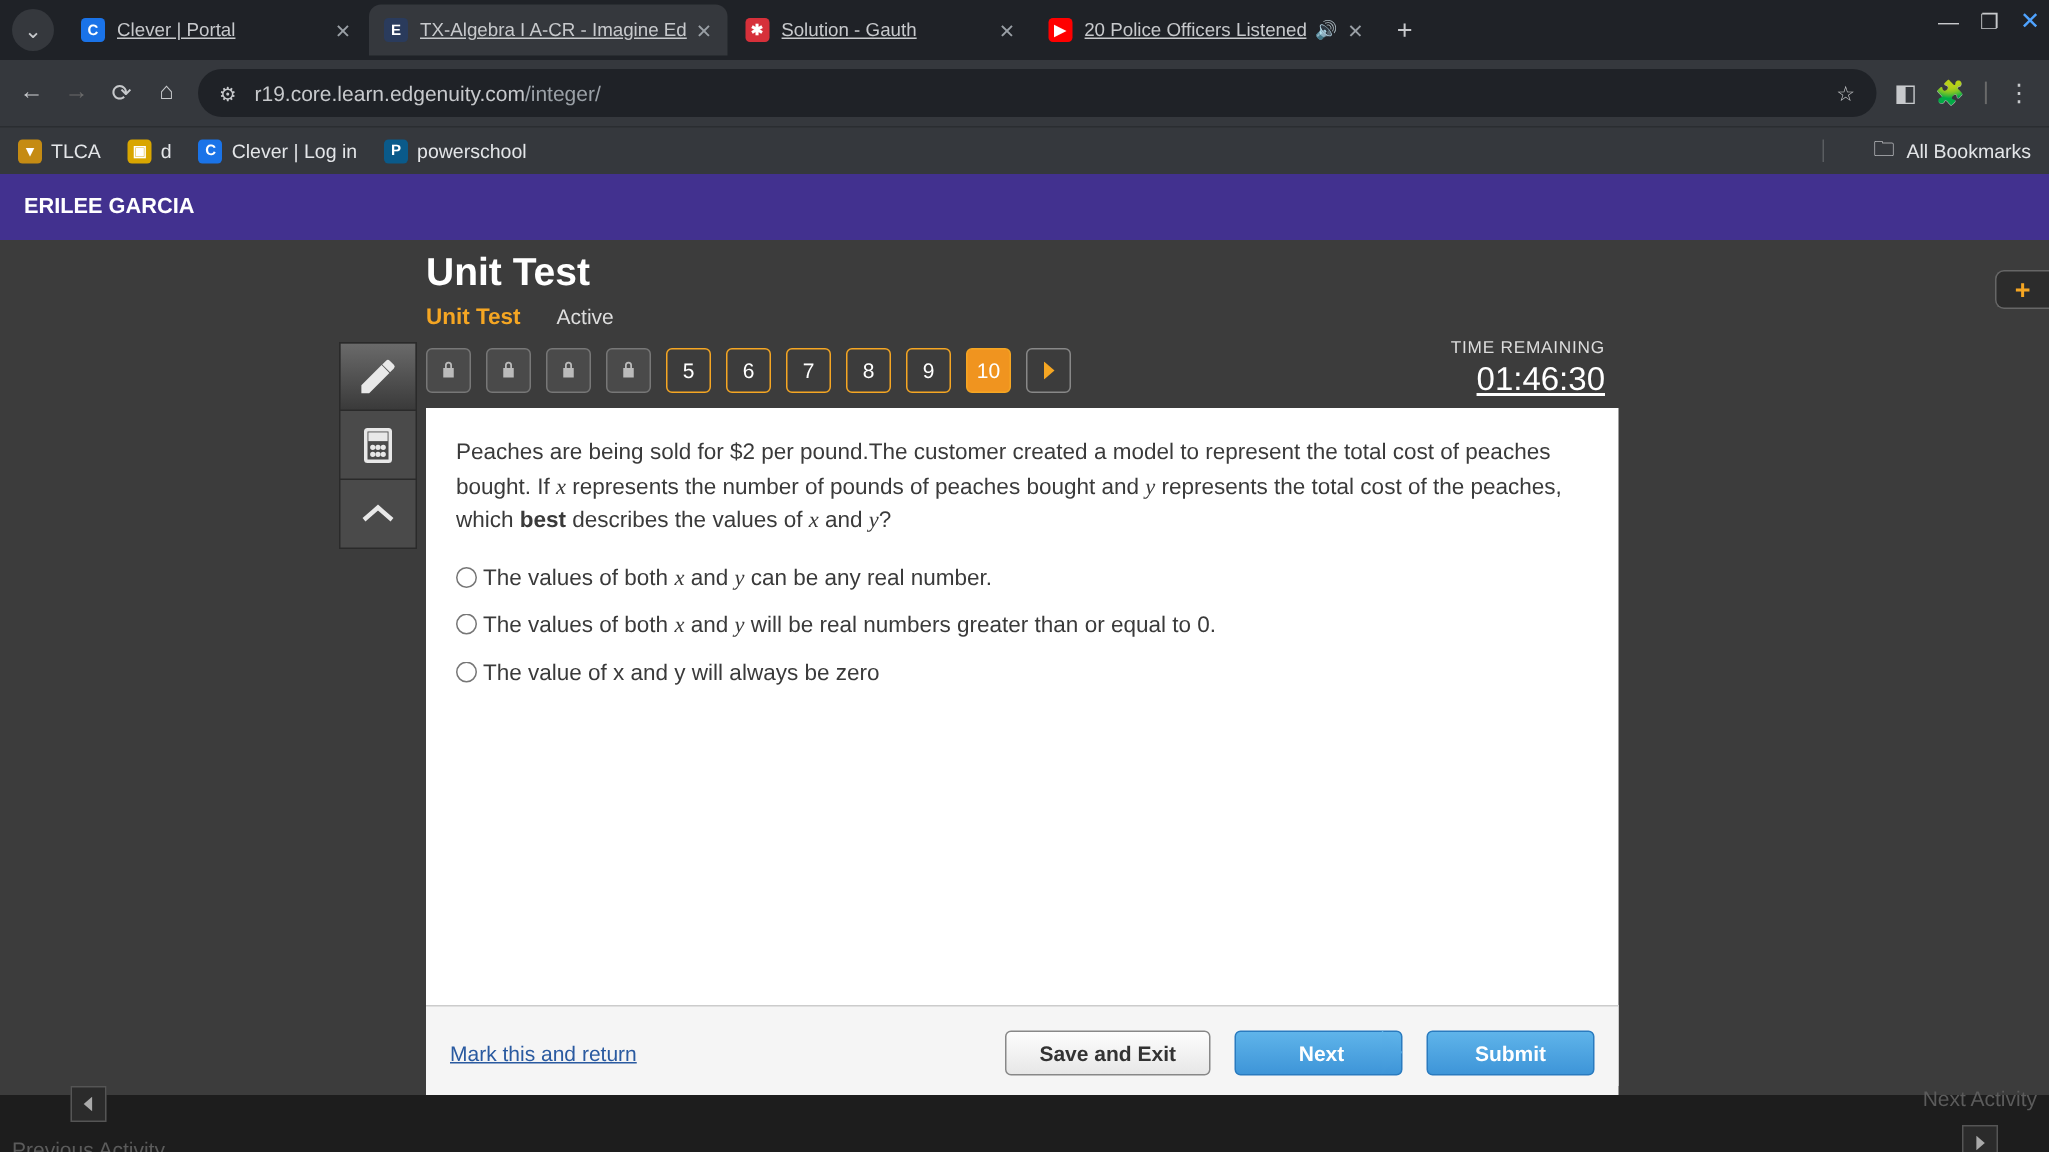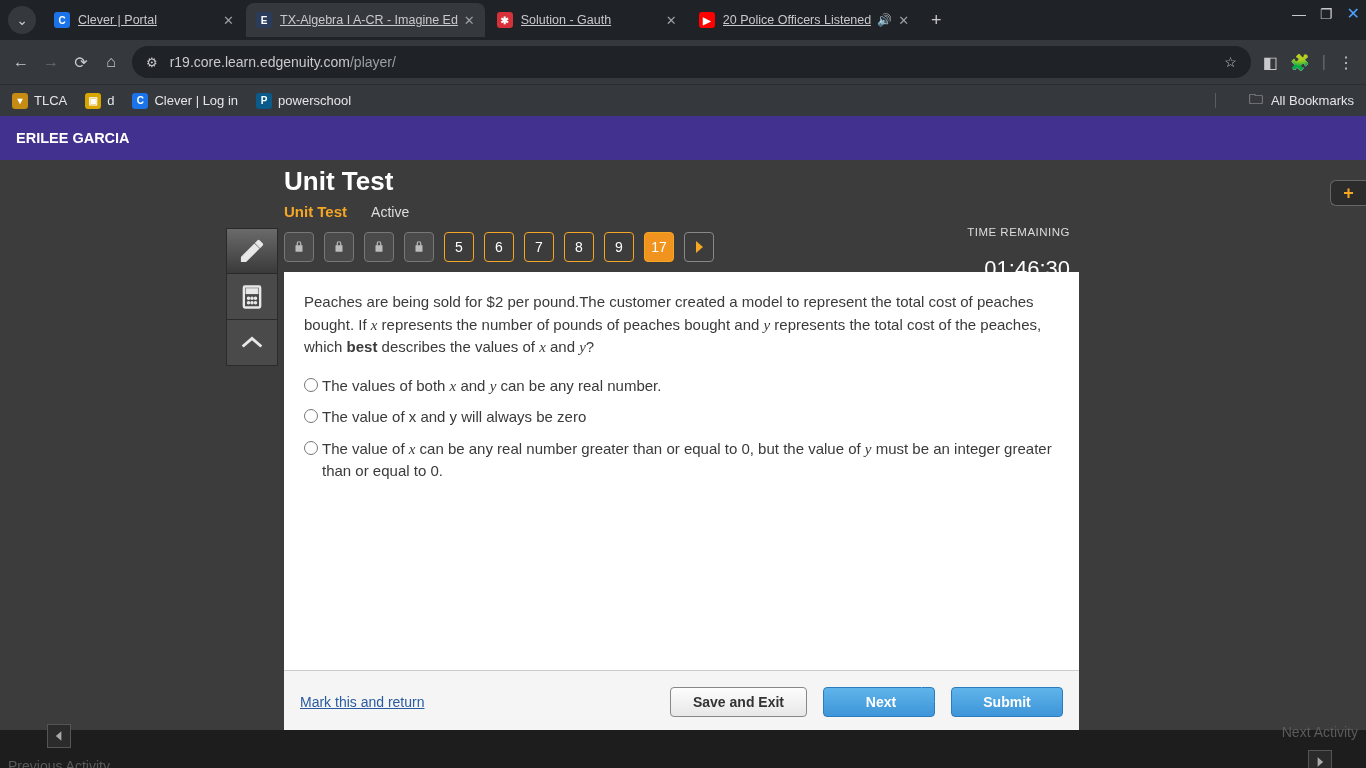--- a/index.html
+++ b/index.html
@@ -71,21 +71,21 @@
 .qbox{ width:30px; height:30px; border-radius:4px; display:flex; align-items:center; justify-content:center; font-size:14px; color:#fff;}
 .qbox.locked{ background:#4a4a4a; border:1px solid #777;}
 .qbox.locked svg{width:14px;height:14px;fill:#bbb;}
 .qbox.done{ background:#3c3c3c; border:1px solid #f5a623; color:#fff;}
 .qbox.current{ background:#f0941f; border:1px solid #f5a623; color:#fff;}
 .qbox.next{ background:#3c3c3c; border:1px solid #888; color:#f5a623;}
 .qbox.next svg{width:10px;height:12px;fill:#f5a623;}
 
 .timer{position:absolute; right:296px; top:66px; color:#fff; text-align:right;}
 .timer .lbl{font-size:11.5px; color:#ddd; letter-spacing:0.5px;}
-.timer .val{font-size:22px; font-weight:400; margin-top:18px;text-decoration:underline;}
+.timer .val{font-size:22px; font-weight:400; margin-top:2px;text-decoration:underline;}
 
 
 .card{ position:absolute; left:284px; top:112px; width:795px; height:452px; background:#fff; color:#3a3a3a;}
 .card-body{ padding:19px 20px 10px 20px; font-size:15px; line-height:1.5; height:398px;}
 .qtext{ margin-bottom:16px;}
 .qtext em, .opts em{ font-family: 'Times New Roman', serif; font-style: italic;}
 .opts{ display:flex; flex-direction:column; gap:9px;}
 .opt{ display:flex; gap:4px; align-items:flex-start;}
 .opt input{ margin-top:3px; width:14px; height:14px;}
 .opt label{ flex:1;}
@@ -140,21 +140,21 @@
 </div>
 
 <div class="addrbar">
   <span class="nav-ico">←</span>
   <span class="nav-ico dim">→</span>
   <span class="nav-ico">⟳</span>
   <span class="nav-ico">⌂</span>
   <div class="url-field">
     <span class="lock">⚙</span>
     <span>r19.core.learn.edgenuity.com</span>
-      <span class="suffix">/player/</span>
+      <span class="suffix">/integer/</span>
     <span style="flex:1"></span>
     <span style="color:#c7c9cc">☆</span>
   </div>
   <span class="right-ico">◧</span>
   <span class="right-ico">🧩</span>
   <span class="right-ico" style="color:#6a6a6a">|</span>
   <span class="right-ico">⋮</span>
 </div>
 
 <div class="bmbar">
@@ -242,21 +242,21 @@
       <div class="qbox locked">
         <svg viewBox="0 0 24 24">
           <path d="M12 2a4 4 0 0 0-4 4v3H6v11h12V9h-2V6a4 4 0 0 0-4-4zm-2 7V6a2 2 0 1 1 4 0v3h-4z"></path>
         </svg>
       </div>
       <div class="qbox done">5</div>
       <div class="qbox done">6</div>
       <div class="qbox done">7</div>
       <div class="qbox done">8</div>
       <div class="qbox done">9</div>
-      <div class="qbox current">17</div>
+      <div class="qbox current">10</div>
       <div class="qbox next">
         <svg viewBox="0 0 10 12">
           <path d="M2 0 L9 6 L2 12 Z"></path>
         </svg>
       </div>
     </div>
 
   <div class="timer">
     <div class="lbl">TIME REMAINING</div>
     <div class="val">01:46:30</div>
@@ -265,25 +265,25 @@
   <div class="card">
     <div class="card-body">
       <div class="qtext" id="qtext">Peaches are being sold for $2 per pound.The customer created a model to represent the total cost of peaches bought. If <em>x</em> represents the number of pounds of peaches bought and <em>y</em> represents the total cost of the peaches, which <b>best</b> describes the values of <em>x</em> and <em>y</em>?</div>
       <div class="opts" id="opts">
           <div class="opt">
             <input type="radio" name="ans" style="">
             <label>The values of both <em>x</em> and <em>y</em> can be any real number.</label>
           </div>
           <div class="opt">
             <input type="radio" name="ans" style="">
-            <label>The value of x and y will always be zero</label>
+            <label>The values of both <em>x</em> and <em>y</em> will be real numbers greater than or equal to 0.</label>
           </div>
           <div class="opt">
             <input type="radio" name="ans" style="">
-            <label>The value of <em>x</em> can be any real number greater than or equal to 0, but the value of <em>y</em> must be an integer greater than or equal to 0.</label>
+            <label>The value of x and y will always be zero</label>
           </div>
         </div>
     </div>
     <div class="card-footer">
       <a class="mark-link" href="#">Mark this and return</a>
       <div class="spacer"></div>
       <div class="btn save">Save and Exit</div>
       <div class="btn next">Next</div>
       <div class="btn submit">Submit</div>
     </div>

